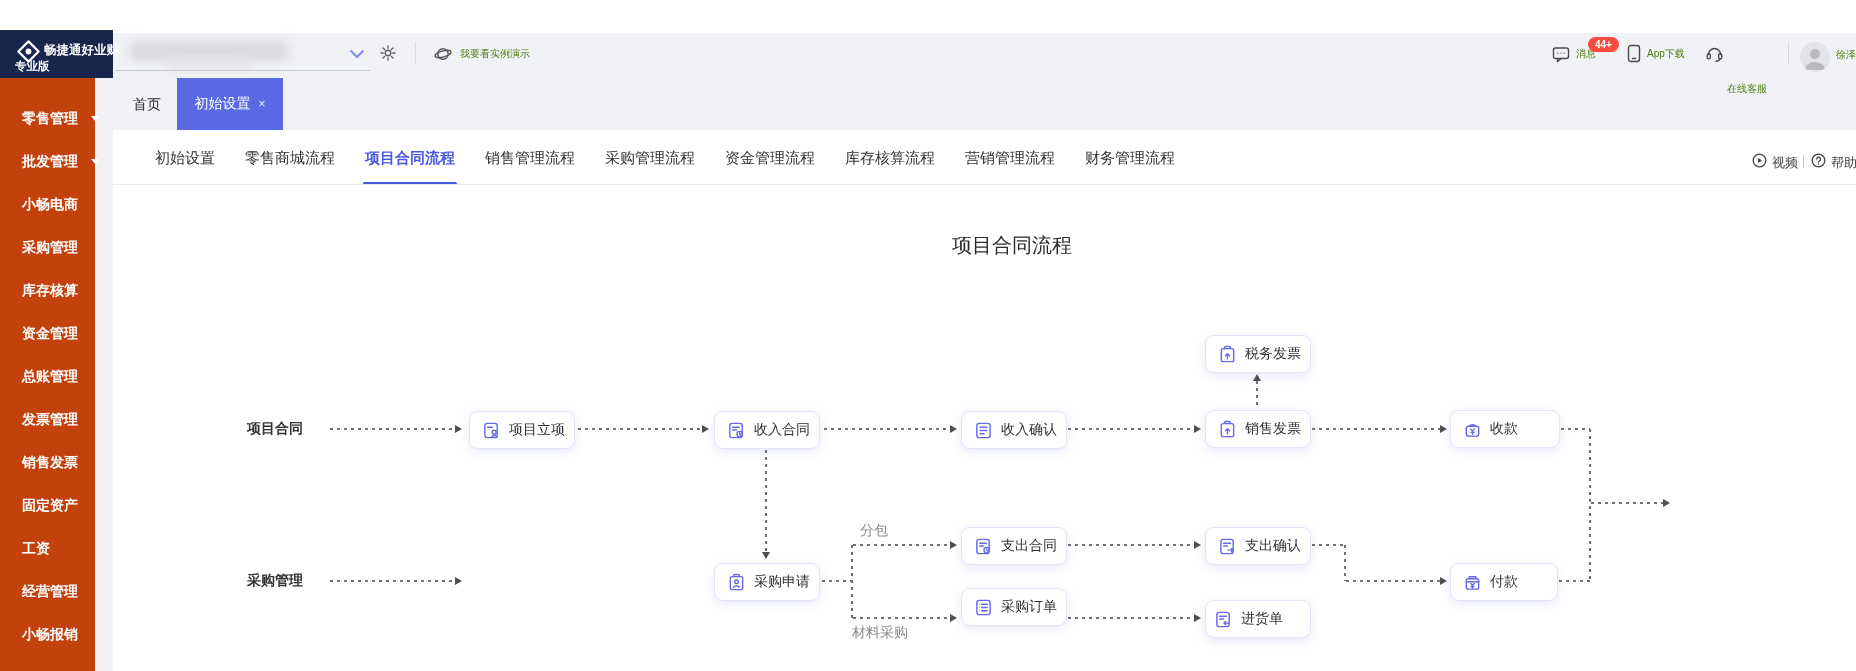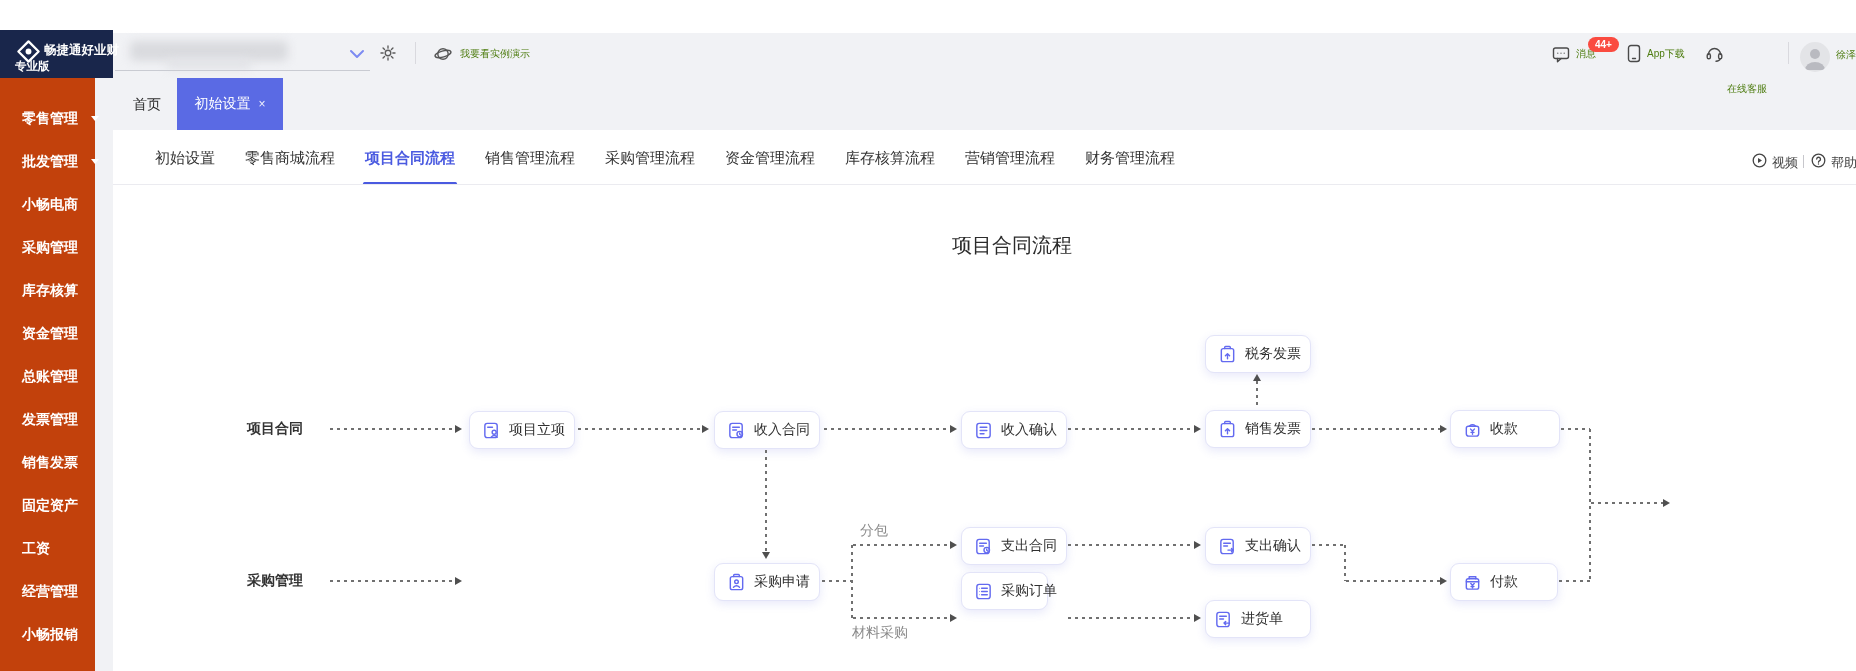--- a/index.html
+++ b/index.html
@@ -281,21 +281,21 @@
     </div>
     <div class="fnode" style="left: 1205px; top: 527px; width: 106px; pointer-events: auto;">
       <svg viewBox="0 0 20 20">
         <rect x="3" y="2.5" width="13" height="15" rx="2.5"></rect>
         <line x1="6" y1="6.5" x2="13" y2="6.5"></line>
         <line x1="6" y1="9.5" x2="10" y2="9.5"></line>
         <path d="M10.5 13.8h5.5M14.2 12l1.8 1.8-1.8 1.8"></path>
       </svg>
       <span>支出确认</span>
     </div>
-    <div class="fnode" style="left: 961px; top: 572px; width: 87px; pointer-events: auto;">
+    <div class="fnode" style="left: 961px; top: 588px; width: 106px; pointer-events: auto;">
       <svg viewBox="0 0 20 20">
         <rect x="3" y="2.5" width="14" height="15" rx="2.5"></rect>
         <line x1="8" y1="6.5" x2="14" y2="6.5"></line>
         <line x1="8" y1="10" x2="14" y2="10"></line>
         <line x1="8" y1="13.5" x2="14" y2="13.5"></line>
         <circle cx="5.8" cy="6.5" r=".5" fill="#636af0" stroke="none"></circle>
         <circle cx="5.8" cy="10" r=".5" fill="#636af0" stroke="none"></circle>
         <circle cx="5.8" cy="13.5" r=".5" fill="#636af0" stroke="none"></circle>
       </svg>
       <span>采购订单</span>

